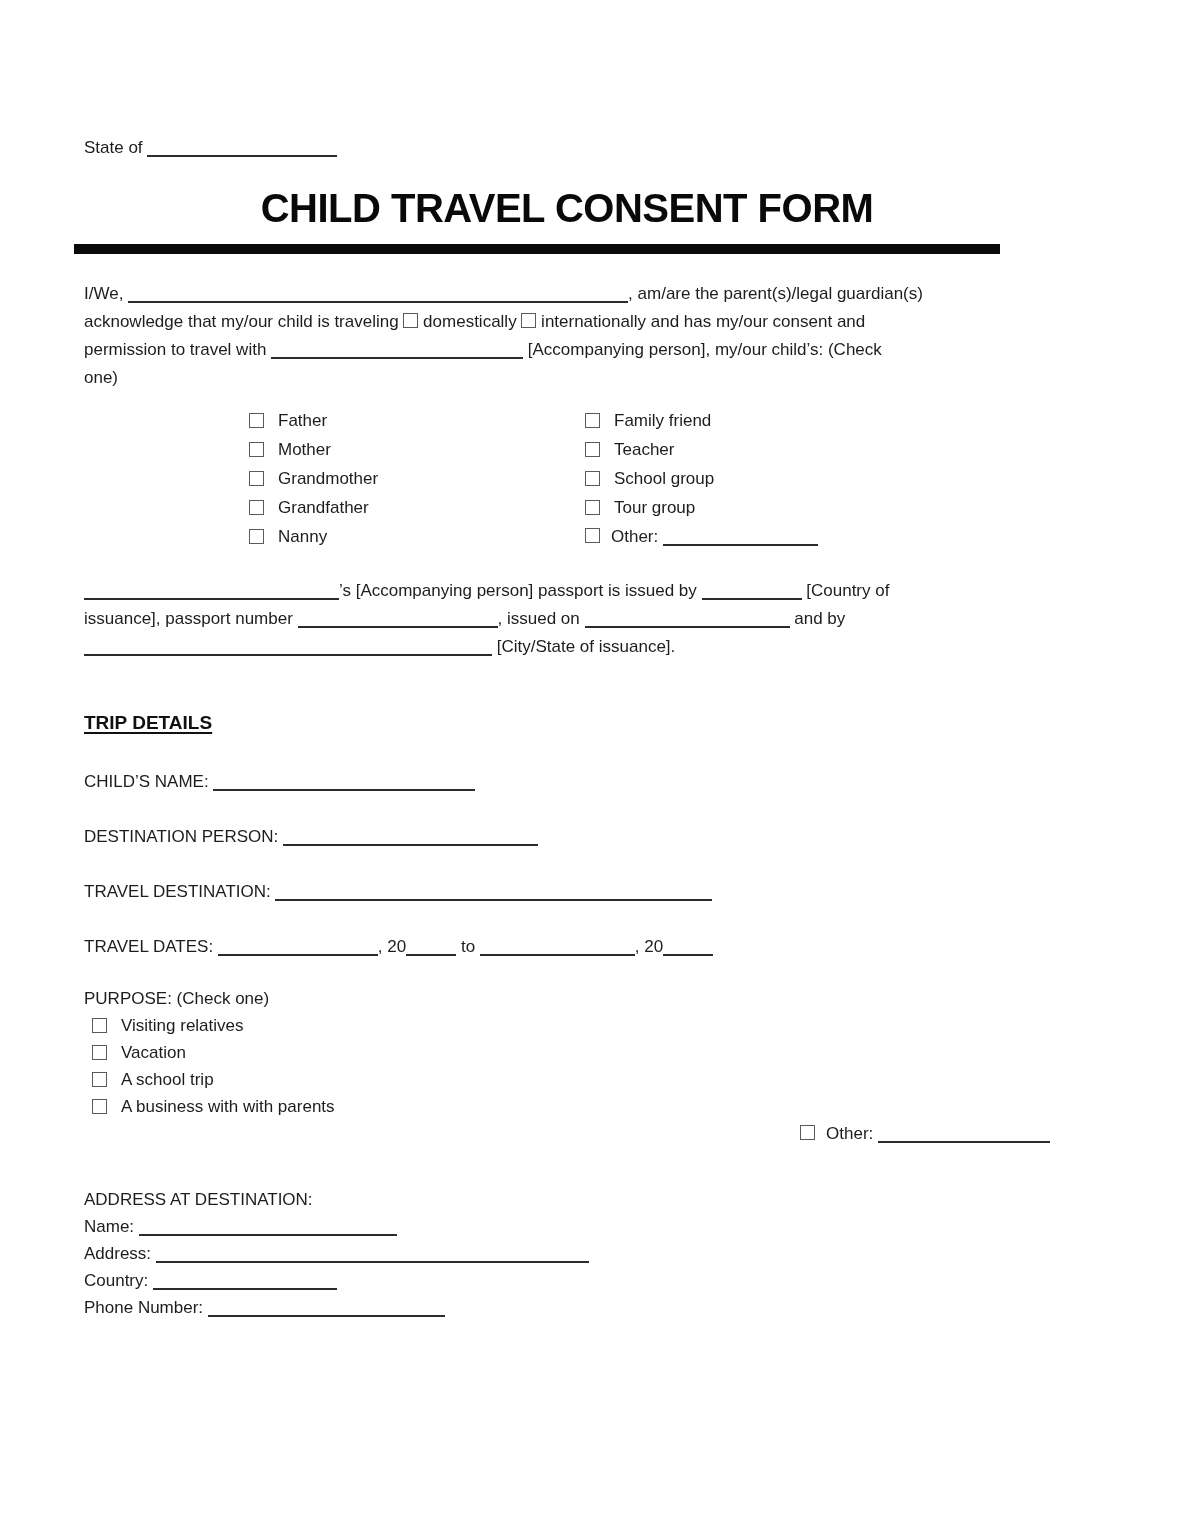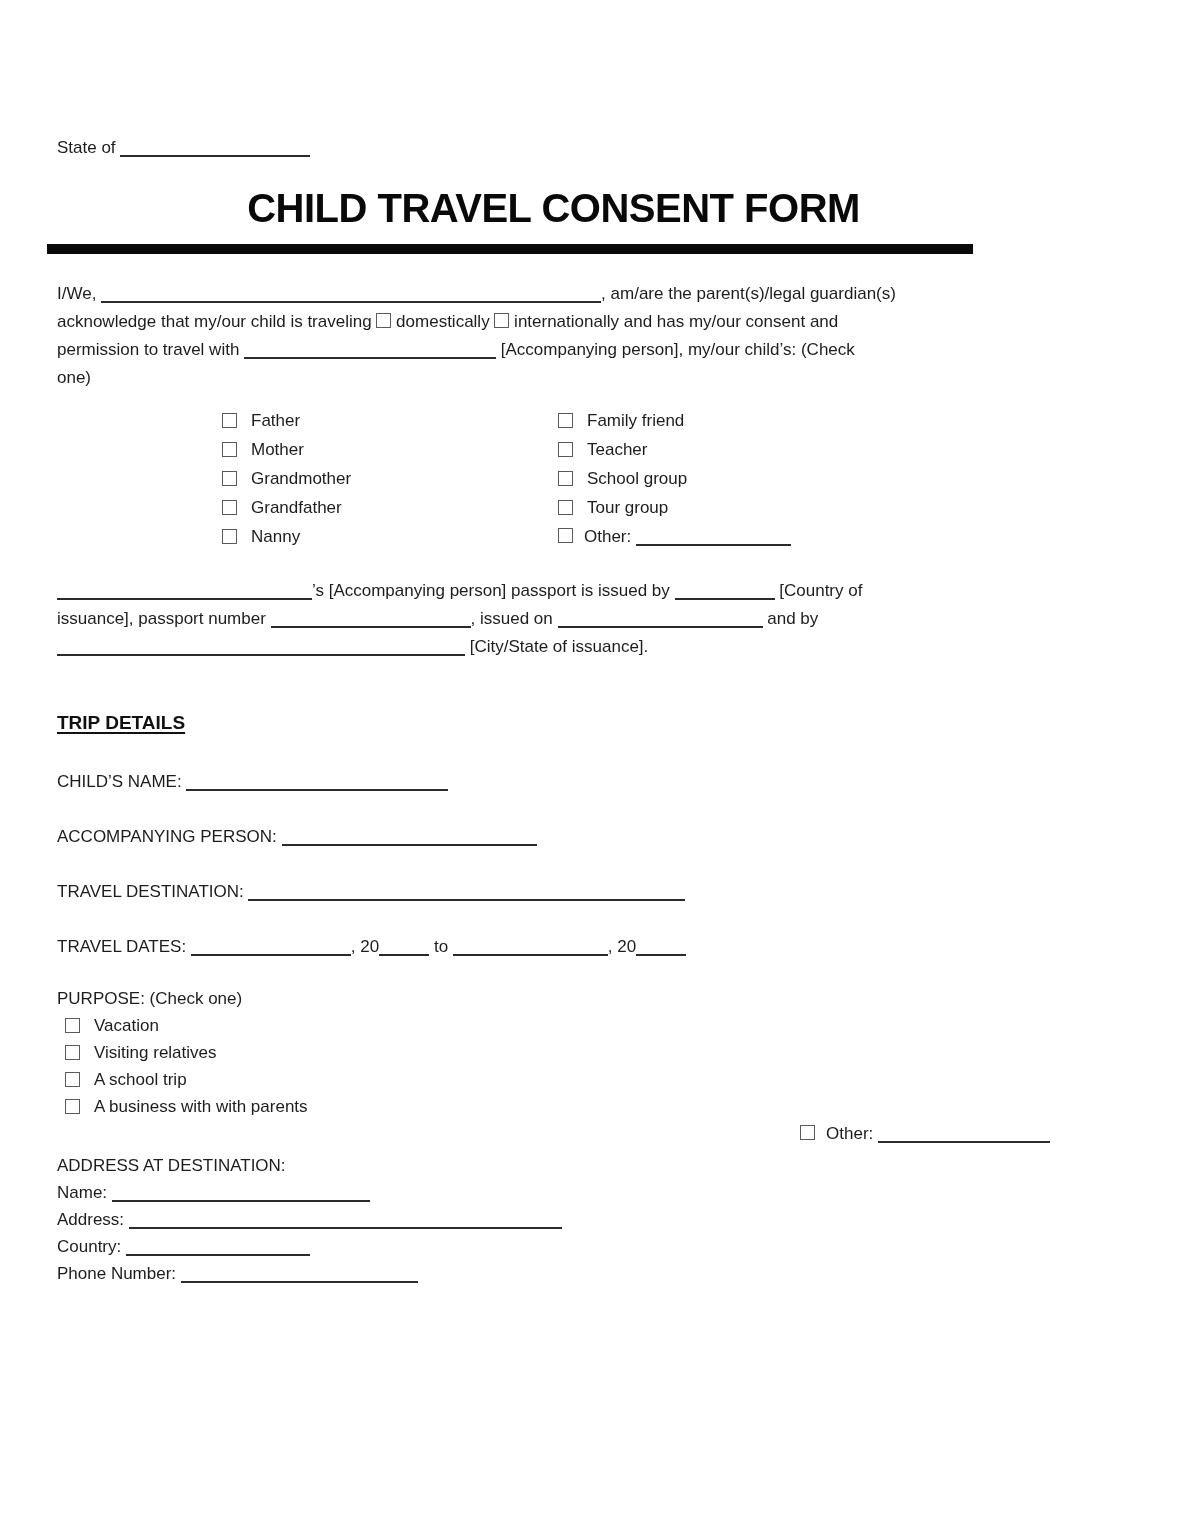--- a/index.html
+++ b/index.html
@@ -7,21 +7,21 @@
     position:relative;
     width:1187px;height:1536px;
     margin:0 auto;
     background:#ffffff;
     font-family:"Liberation Sans","DejaVu Sans",sans-serif;
     color:#1d1d1d;
     font-size:17px;
     overflow:hidden;
     box-sizing:border-box;
   }
-  .content{padding:136px 137px 0 57px;}
+  .content{padding:136px 137px 0 84px;}
   .line{line-height:28px;white-space:nowrap;}
   .run{white-space:pre;}
   .blank{
     display:inline-block;
     height:1em;
     border-bottom:2px solid #2b2b2b;
     vertical-align:-4px;
   }
   .cbx{
     display:inline-block;
@@ -70,21 +70,21 @@
     text-decoration-thickness:2px;
     text-underline-offset:3px;
     color:#111;
   }
   .field{margin-top:27px;}
   .field-first{margin-top:33px;}
   .purpose-heading{margin-top:24px;line-height:27px;}
   .purpose-list{padding-left:8px;}
   .purpose-list .opt-row{height:27px;}
   .purpose-other{padding-left:8px;line-height:27px;}
-  .dest-heading{margin-top:5px;line-height:27px;}
+  .dest-heading{margin-top:39px;line-height:27px;}
   .dest-line{line-height:27px;white-space:nowrap;}
 </style>
 </head>
 <body>
 
 <div class="page">
   <div class="content">
 
     <div class="line state-line"><span class="run">State of </span><span class="blank" style="width: 190px;"></span></div>
 
@@ -156,35 +156,35 @@
 
     <div class="passport">
       <div class="line"><span class="blank" style="width: 255px;"></span><span class="run">’s [Accompanying person] passport is issued by </span><span class="blank" style="width: 100px;"></span><span class="run"> [Country of</span></div>
       <div class="line"><span class="run">issuance], passport number </span><span class="blank" style="width: 200px;"></span><span class="run">, issued on </span><span class="blank" style="width: 205px;"></span><span class="run"> and by</span></div>
       <div class="line"><span class="blank" style="width: 408px;"></span><span class="run"> [City/State of issuance].</span></div>
     </div>
 
     <div class="section-heading">TRIP DETAILS</div>
 
     <div class="line field field-first"><span class="run">CHILD’S NAME: </span><span class="blank" style="width: 262px;"></span></div>
-    <div class="line field"><span class="run">ACCOMPANYING PERSON: </span><span class="blank" style="width: 255px;"></span></div>
+    <div class="line field"><span class="run">DESTINATION PERSON: </span><span class="blank" style="width: 255px;"></span></div>
     <div class="line field"><span class="run">TRAVEL DESTINATION: </span><span class="blank" style="width: 437px;"></span></div>
     <div class="line field"><span class="run">TRAVEL DATES: </span><span class="blank" style="width: 160px;"></span><span class="run">, 20</span><span class="blank" style="width: 50px;"></span><span class="run"> to </span><span class="blank" style="width: 155px;"></span><span class="run">, 20</span><span class="blank" style="width: 50px;"></span></div>
 
     <div class="purpose-heading">PURPOSE: (Check one)</div>
     <div class="purpose-list">
 
         <div class="opt-row">
           <span class="cbx"></span>
+          <span class="opt-label">Visiting relatives</span>
+        </div>
+
+        <div class="opt-row">
+          <span class="cbx"></span>
           <span class="opt-label">Vacation</span>
-        </div>
-
-        <div class="opt-row">
-          <span class="cbx"></span>
-          <span class="opt-label">Visiting relatives</span>
         </div>
 
         <div class="opt-row">
           <span class="cbx"></span>
           <span class="opt-label">A school trip</span>
         </div>
 
         <div class="opt-row">
           <span class="cbx"></span>
           <span class="opt-label">A business with with parents</span>

